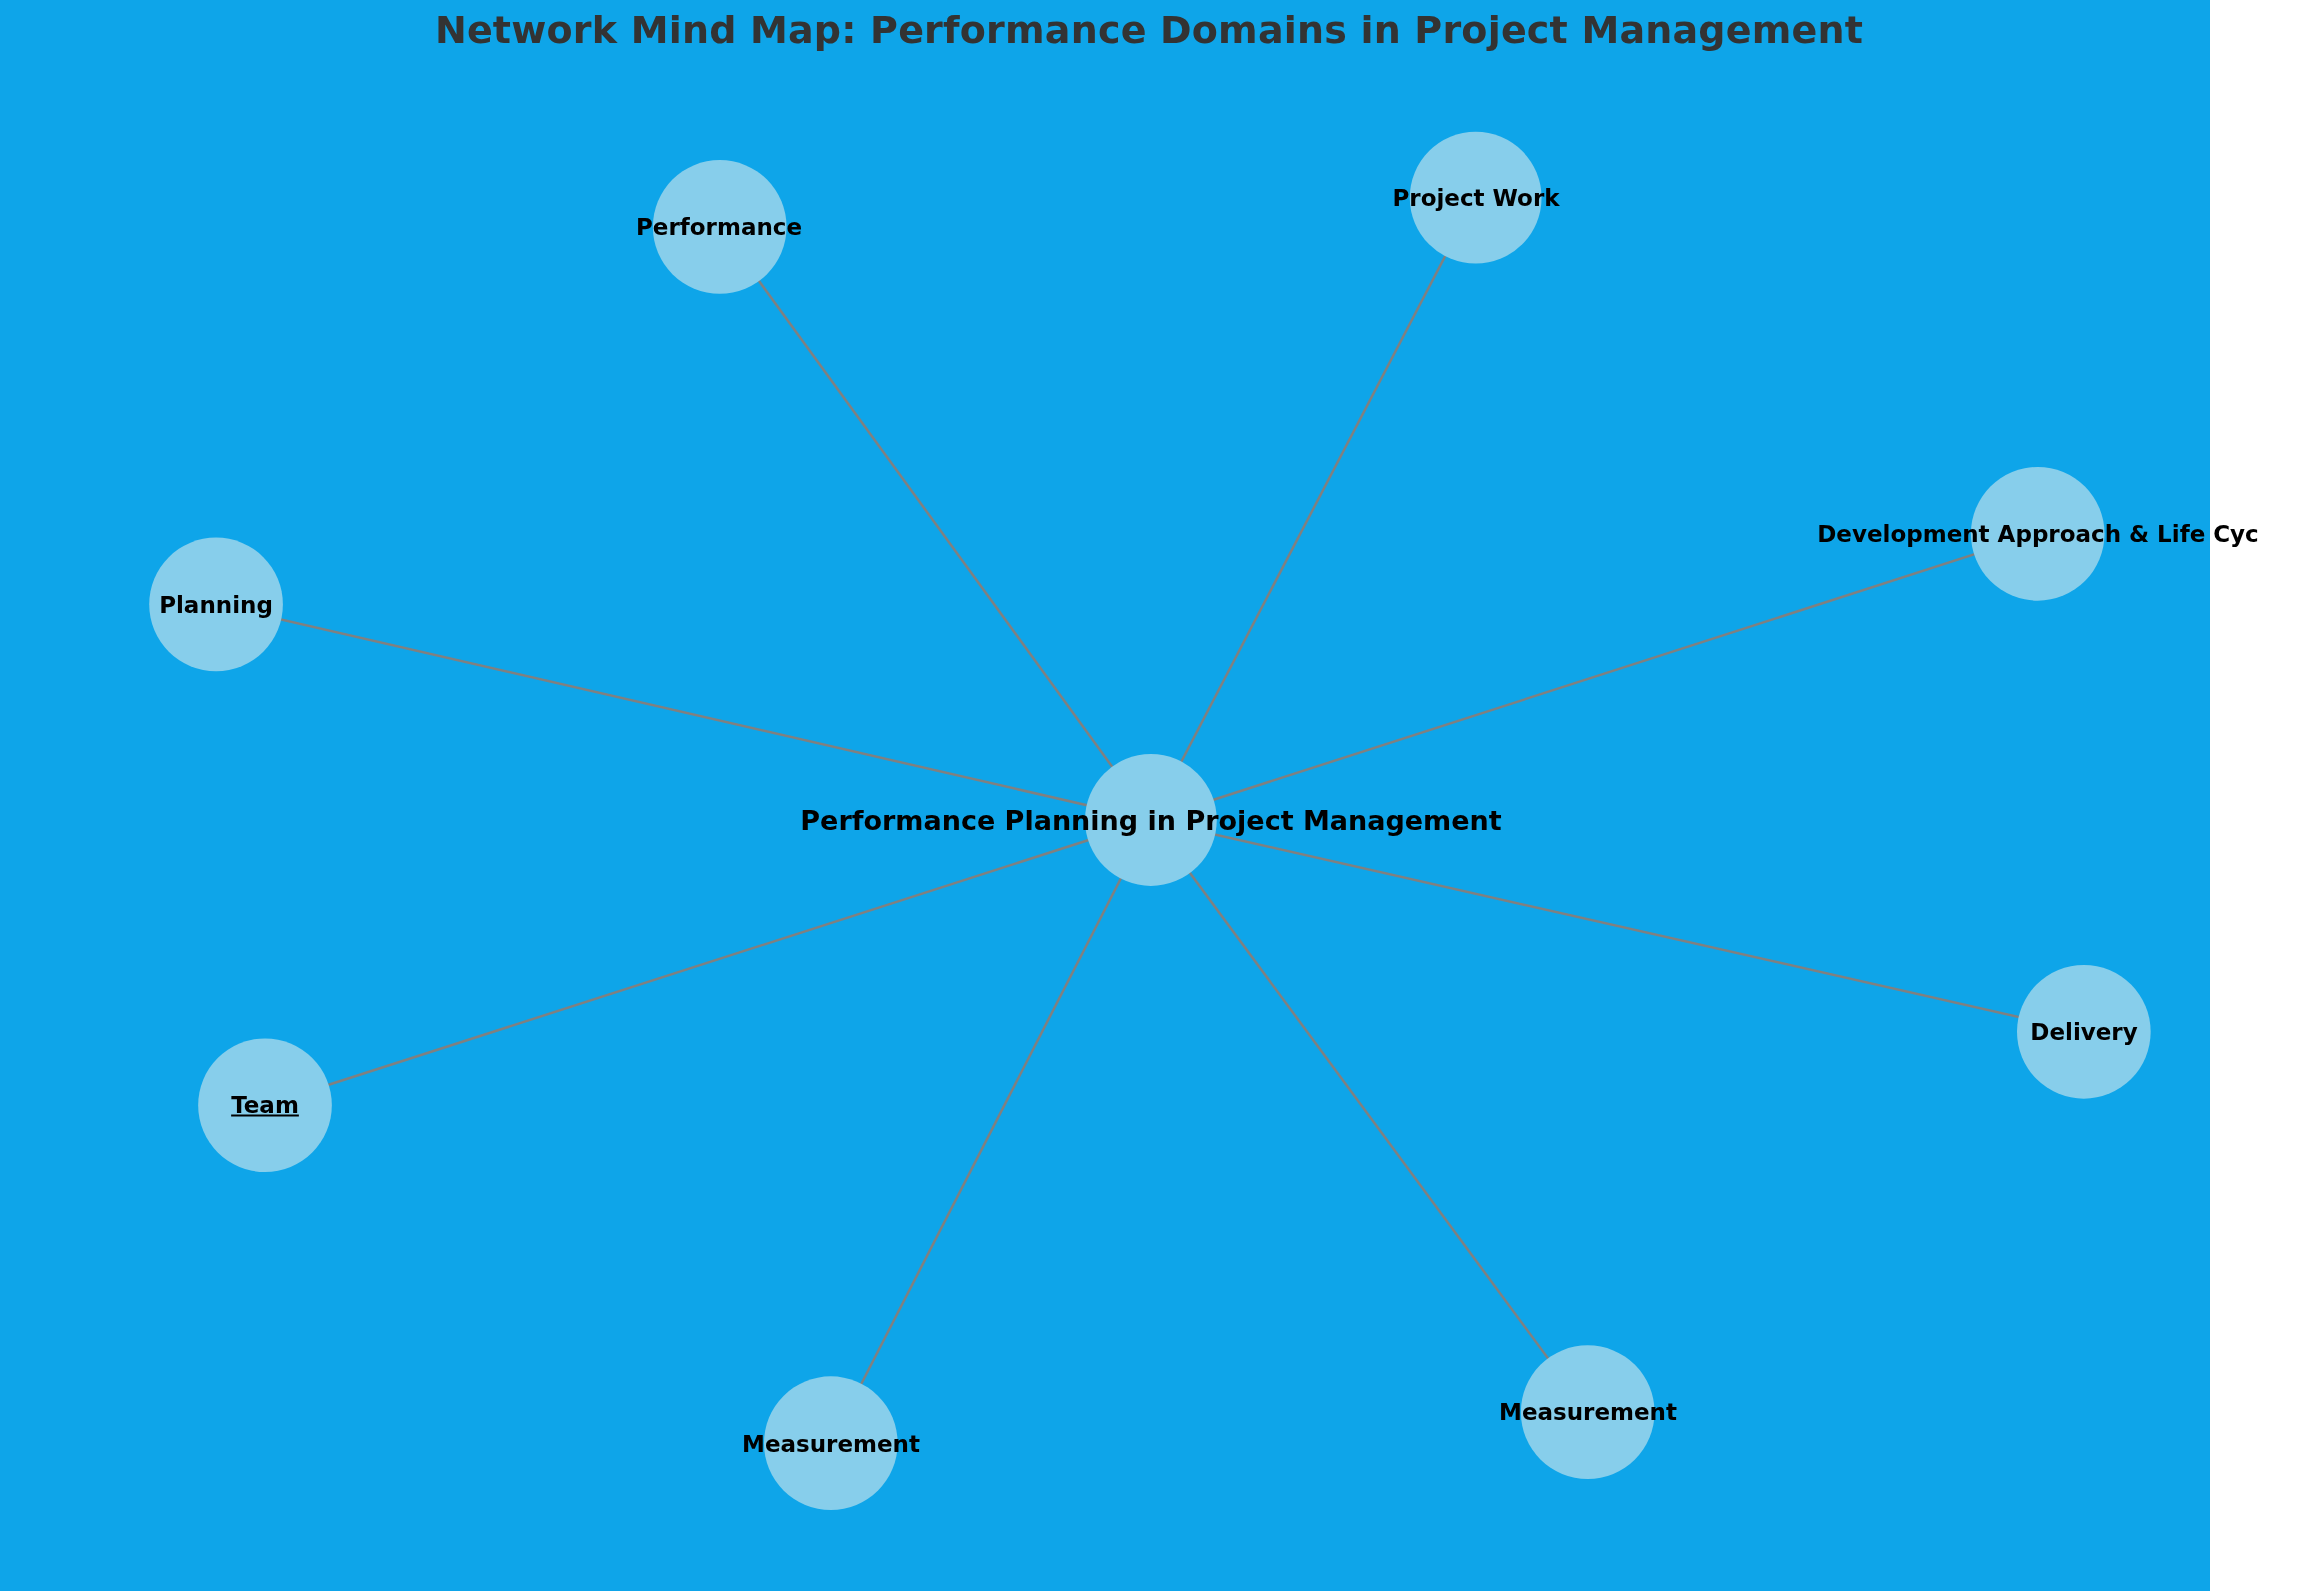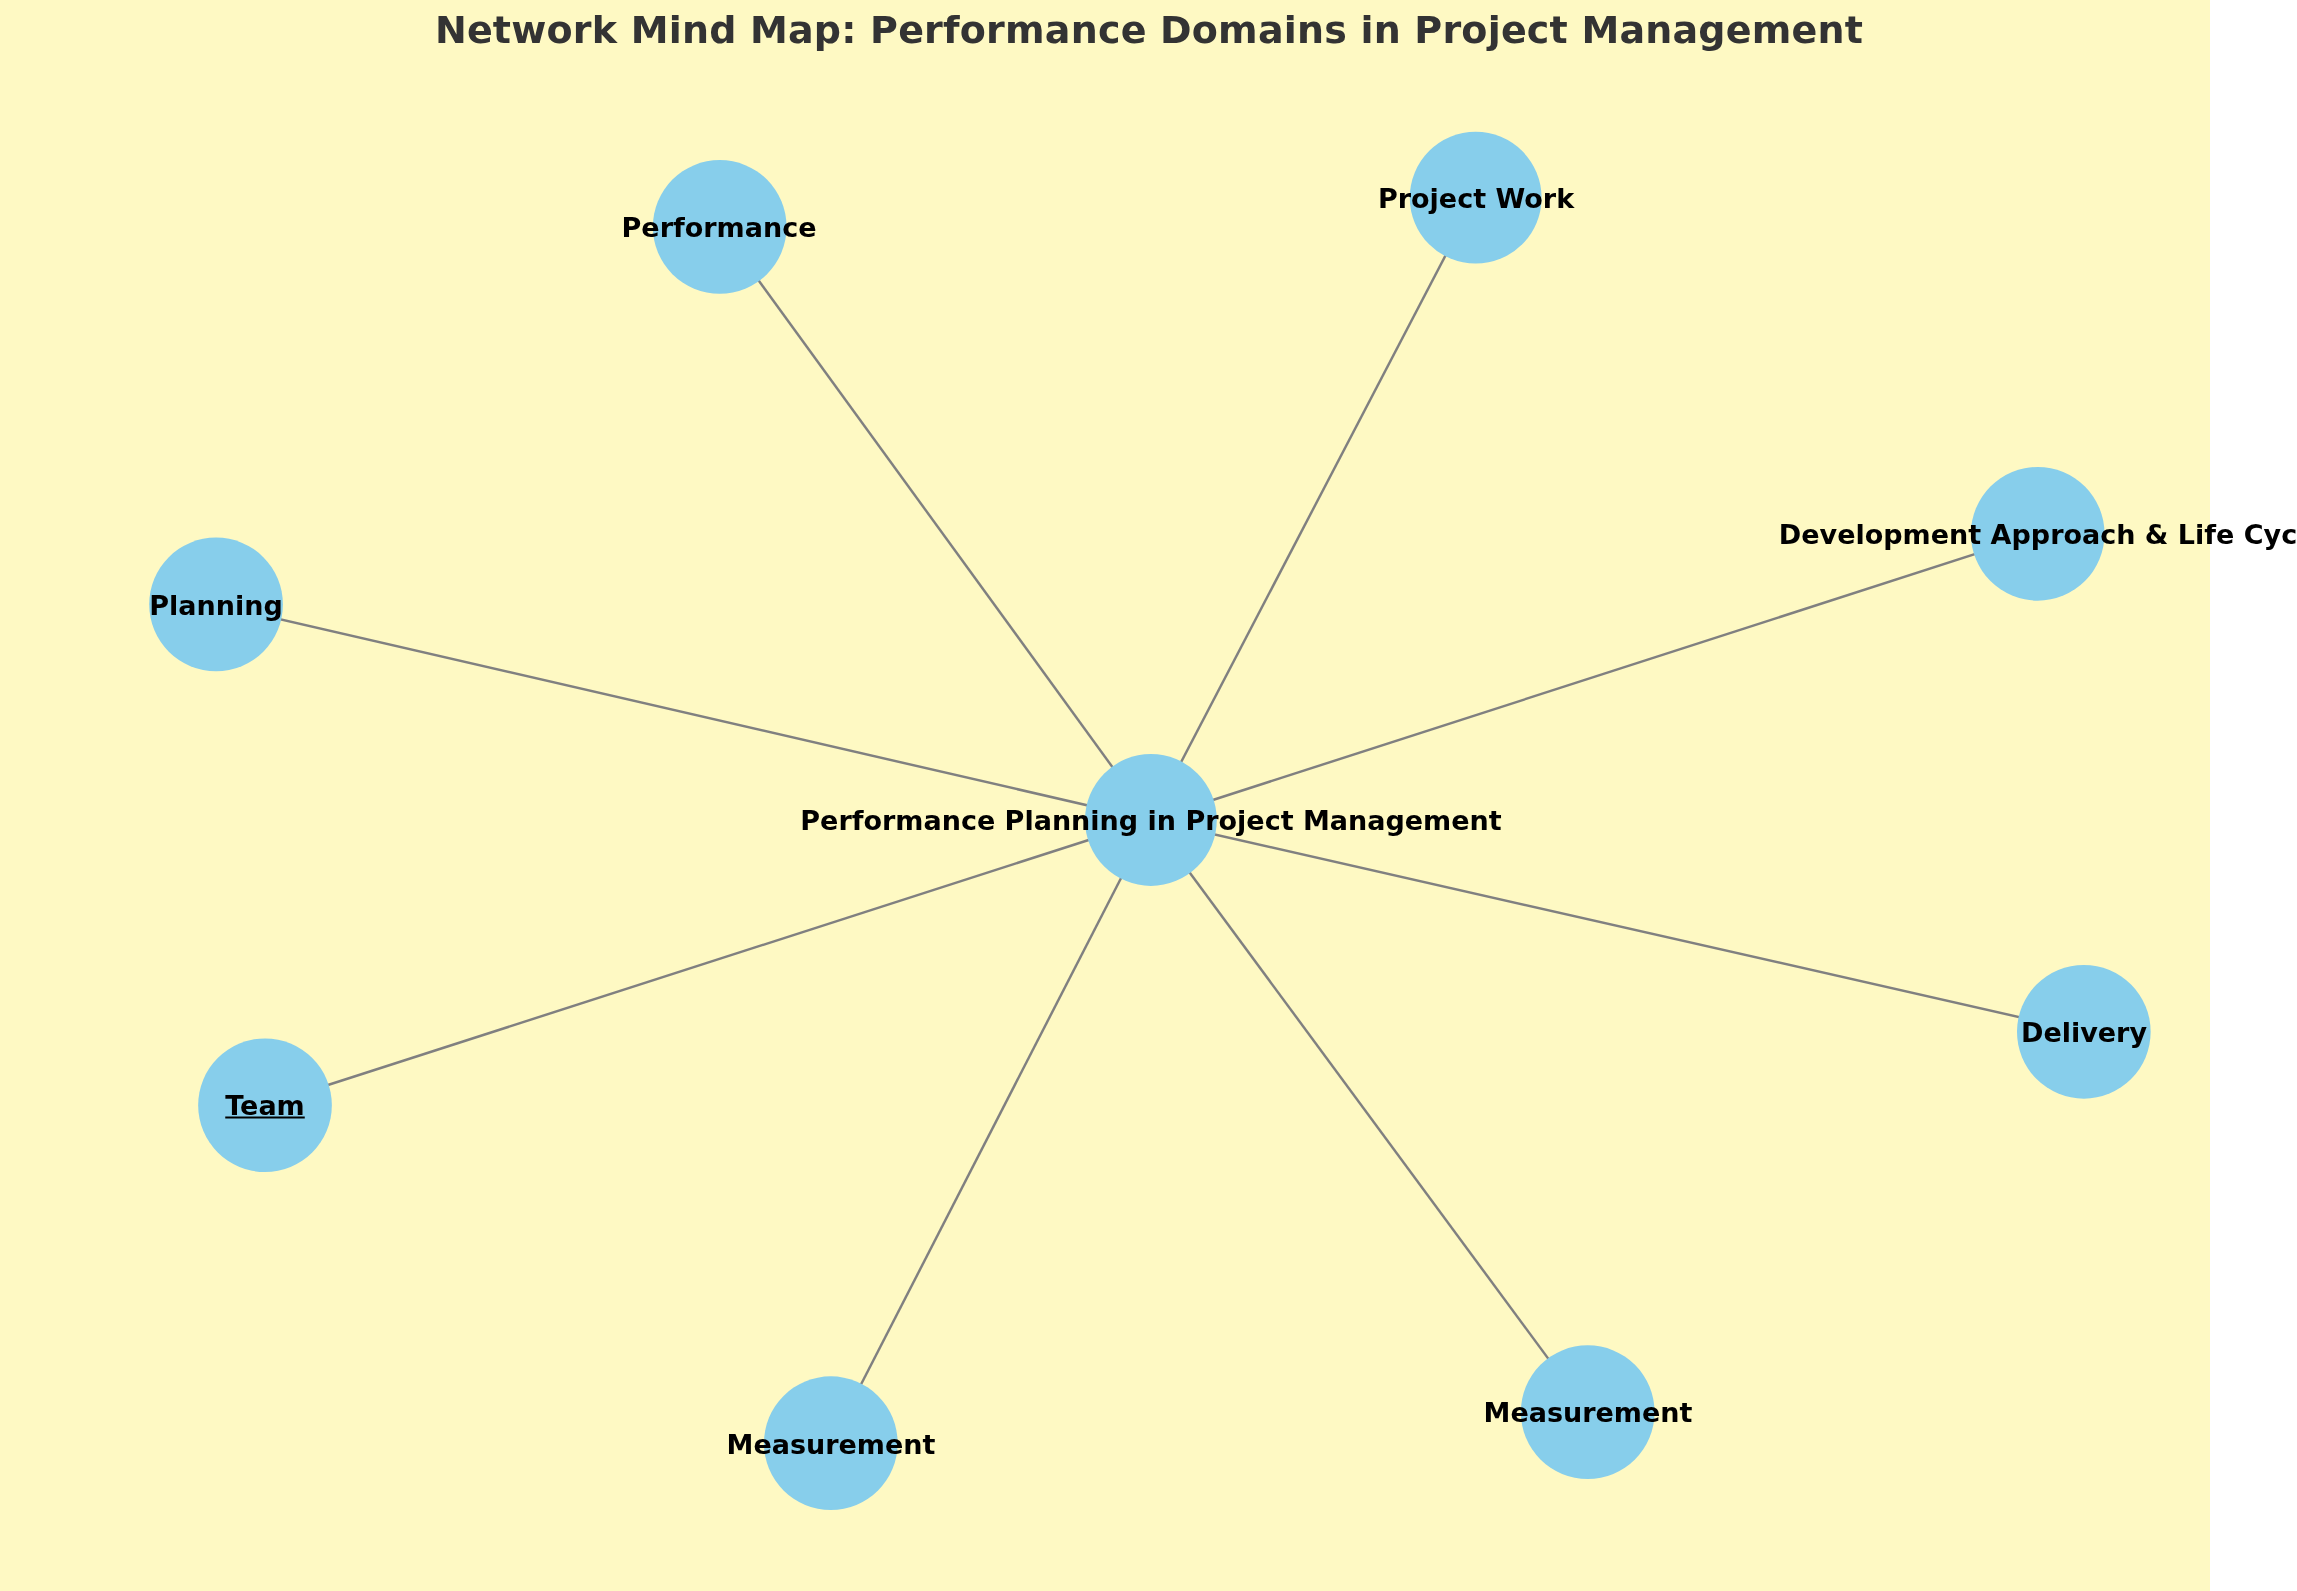--- a/index.html
+++ b/index.html
@@ -10,21 +10,21 @@
   body {
     width: 2298px;
     height: 1591px;
     overflow: hidden;
     font-family: "DejaVu Sans", sans-serif;
   }
   #canvas {
     position: relative;
     width: 2210px;
     height: 1591px;
-    background: #fef9c3;
+    background: #0ea5e9;
   }
   #chart-title {
     position: absolute;
     left: 0;
     top: 7.5px;
     width: 2298px;
     text-align: center;
     font-family: "DejaVu Sans", sans-serif;
     font-size: 38px;
     font-weight: bold;
@@ -36,21 +36,21 @@
     position: absolute;
     left: 0;
     top: 0;
     width: 2298px;
     height: 1591px;
   }
   .node-label {
     position: absolute;
     transform: translate(-50%, -50%);
     font-family: "DejaVu Sans", sans-serif;
-    font-size: 27px;
+    font-size: 23px;
     font-weight: bold;
     color: #000000;
     white-space: nowrap;
     pointer-events: none;
     line-height: 1;
   }
   .node-label.center-label {
     font-size: 27px;
   }
 </style>

